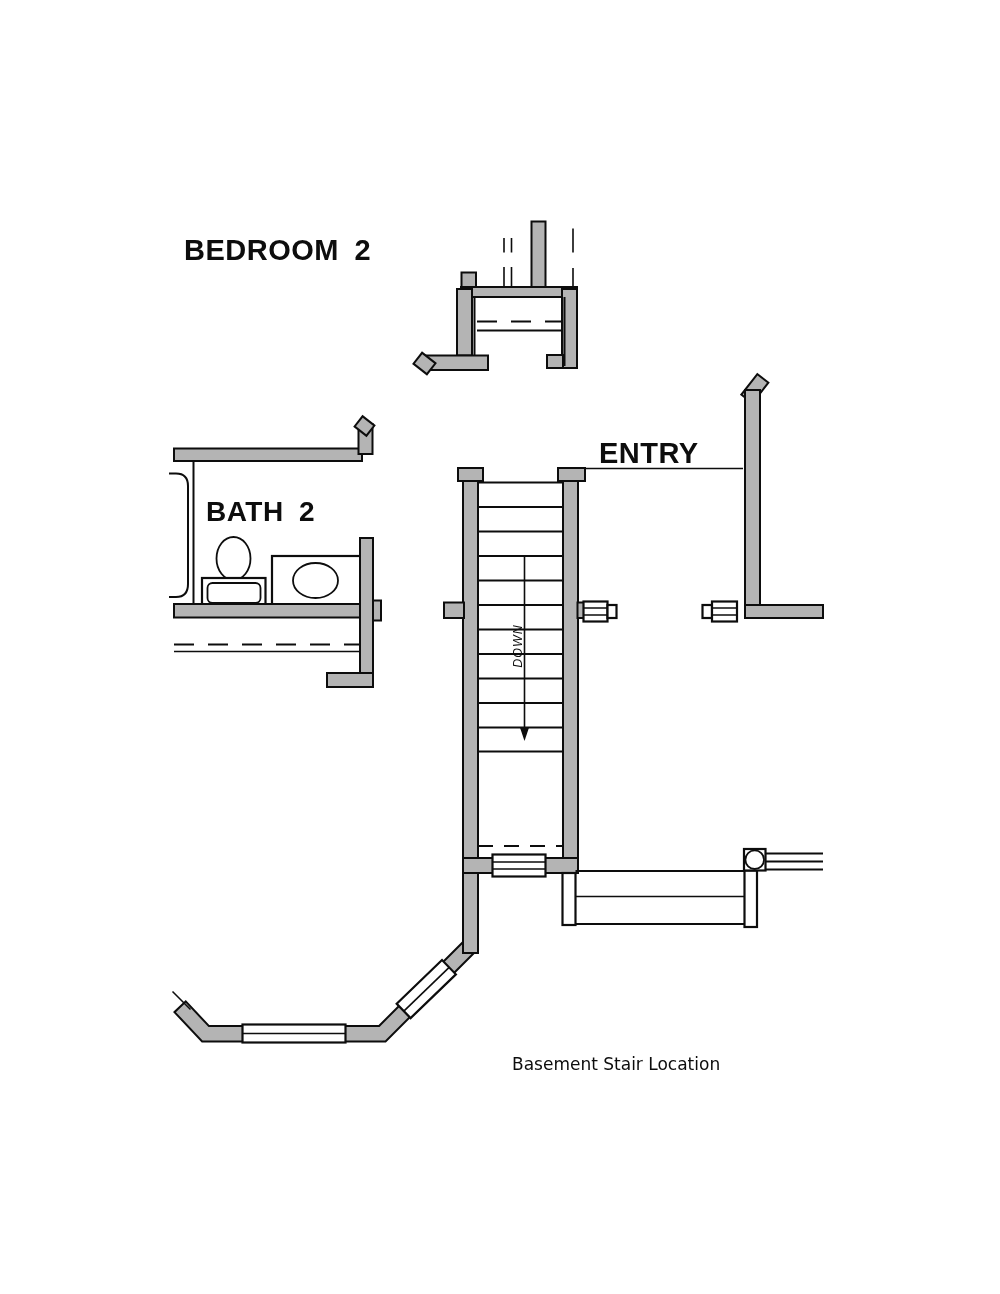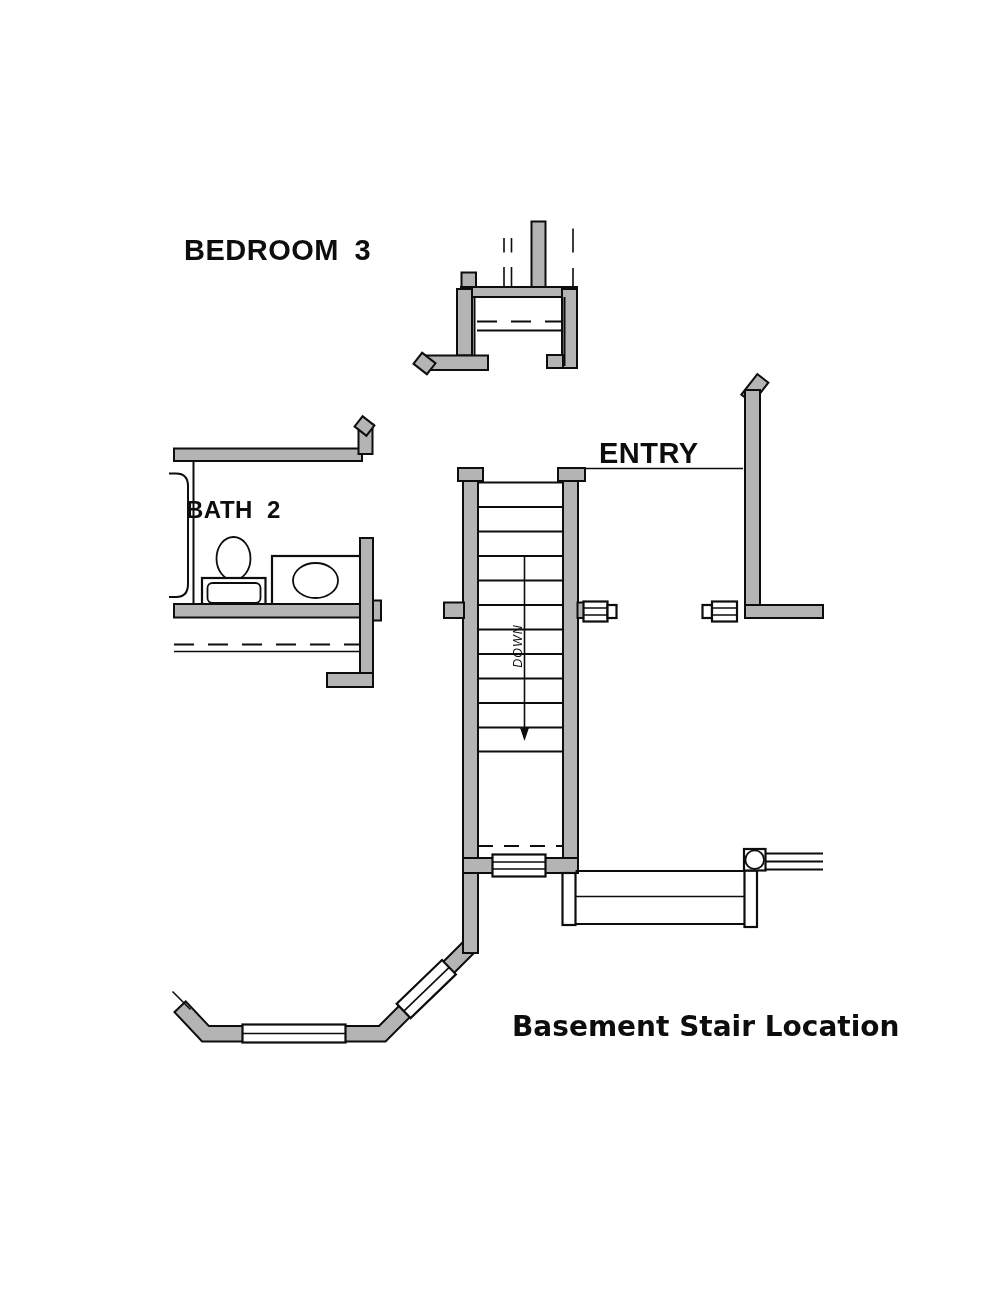--- a/index.html
+++ b/index.html
@@ -7,21 +7,21 @@
     --line:#0d0d0d;
     --background:#ffffff;
   }
   html,body{margin:0;padding:0;background:var(--background);}
   #plan{position:relative;width:1000px;height:1294px;background:var(--background);
         font-family:"Liberation Sans",sans-serif;overflow:hidden;}
   #plan svg{position:absolute;left:0;top:0;}
   .room-label{position:absolute;font-weight:bold;color:var(--line);
       font-size:29px;letter-spacing:.5px;word-spacing:7px;white-space:nowrap;}
   .caption-label{position:absolute;font-family:"DejaVu Sans",sans-serif;
-      font-weight:bold;color:var(--line);font-size:28px;white-space:nowrap;}
+      font-weight:normal;color:var(--line);font-size:17px;white-space:nowrap;margin-top:44px;}
   
   .wall{fill:var(--wall-fill);stroke:var(--line);stroke-width:2;}
   .thin{fill:none;stroke:var(--line);stroke-width:1.6;}
   .med{fill:none;stroke:var(--line);stroke-width:2;}
   .fixture{fill:#fff;stroke:var(--line);stroke-width:1.8;}
   .fixture-heavy{fill:#fff;stroke:var(--line);stroke-width:2.2;}
   .dashA{fill:none;stroke:var(--line);stroke-width:1.8;stroke-dasharray:20 14;}
   .dashB{fill:none;stroke:var(--line);stroke-width:1.8;stroke-dasharray:15 11;}
   .band-black{fill:none;stroke:var(--line);stroke-width:17.5;stroke-linejoin:miter;}
   .band-gray{fill:none;stroke:var(--wall-fill);stroke-width:13.5;stroke-linejoin:miter;}
@@ -136,17 +136,17 @@
       <line class="thin" x1="575.5" y1="896.5" x2="744" y2="896.5"></line>
       <line class="med" x1="562" y1="924" x2="757" y2="924"></line>
       <rect class="fixture-heavy" x="562.5" y="873" width="13" height="52"></rect>
       <rect class="fixture-heavy" x="744.5" y="870.5" width="12.5" height="56.5"></rect>
       <rect class="fixture-heavy" x="744" y="849" width="21.5" height="21.5"></rect>
       <circle class="fixture" cx="754.7" cy="859.7" r="9.3"></circle>
       <path class="med" d="M765.5,853.5 H823 M765.5,861.5 H823 M765.5,869.5 H823"></path>
     </g>
   </svg>
 
-  <div class="room-label" style="left:184px;top:234px;">BEDROOM 3</div>
-  <div class="room-label" style="left:186px;top:496px;font-size:24px;">BATH 2</div>
+  <div class="room-label" style="left:184px;top:234px;">BEDROOM 2</div>
+  <div class="room-label" style="left:206px;top:496px;font-size:28px;">BATH 2</div>
   <div class="room-label" style="left:599px;top:437px;">ENTRY</div>
   <div class="caption-label" style="left:512px;top:1010px;">Basement Stair Location</div>
 </div>
 
 </body></html>

